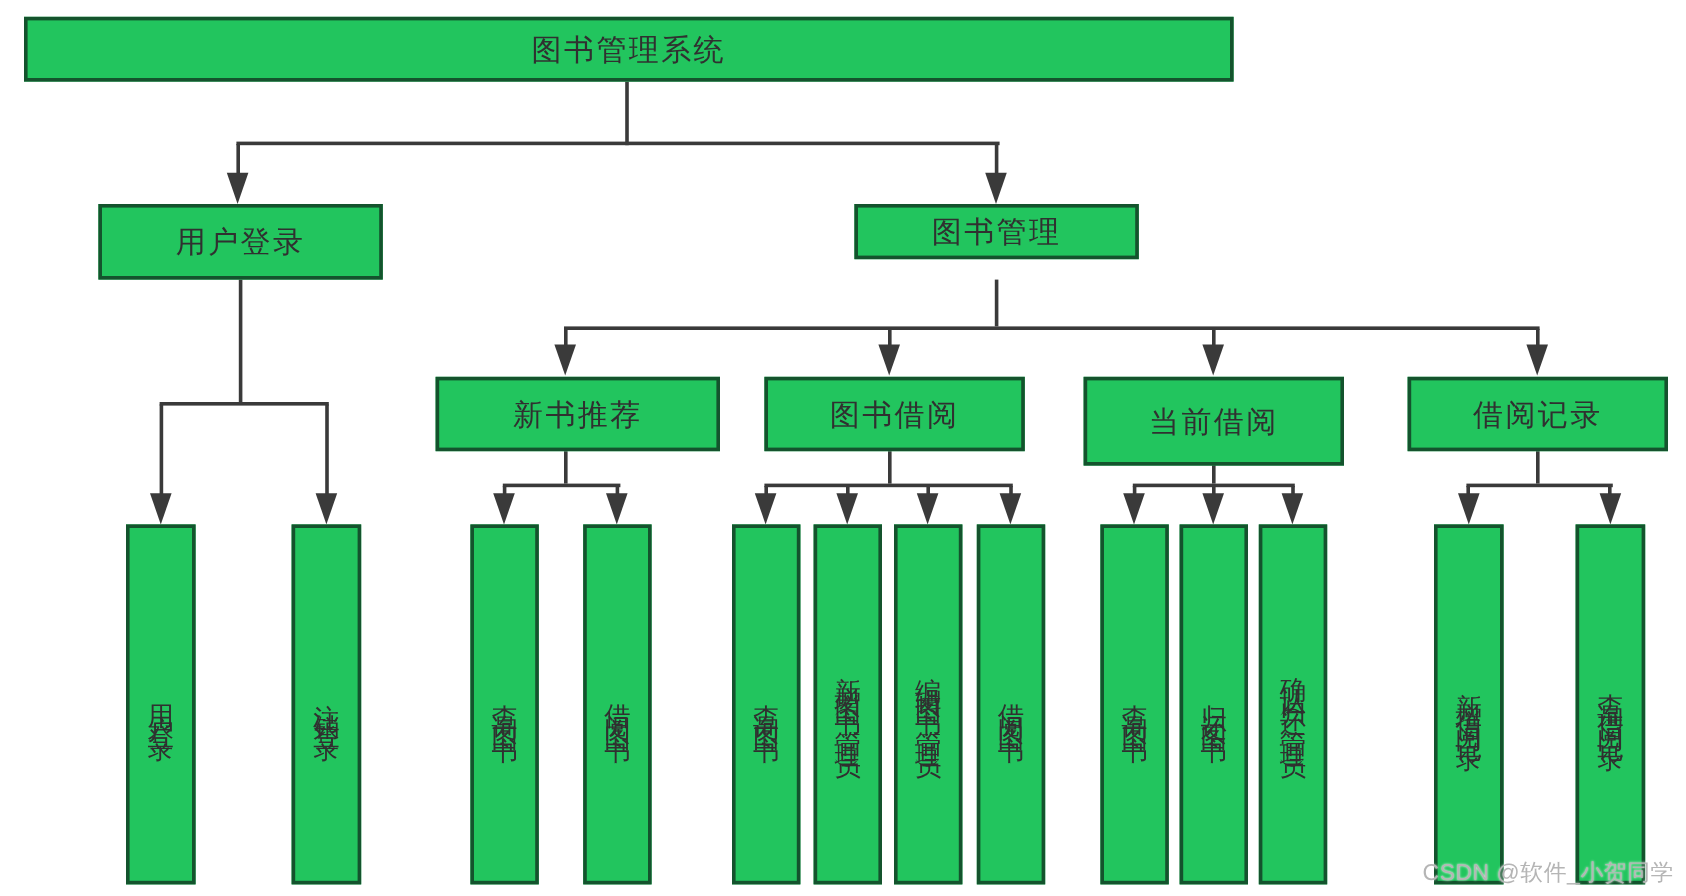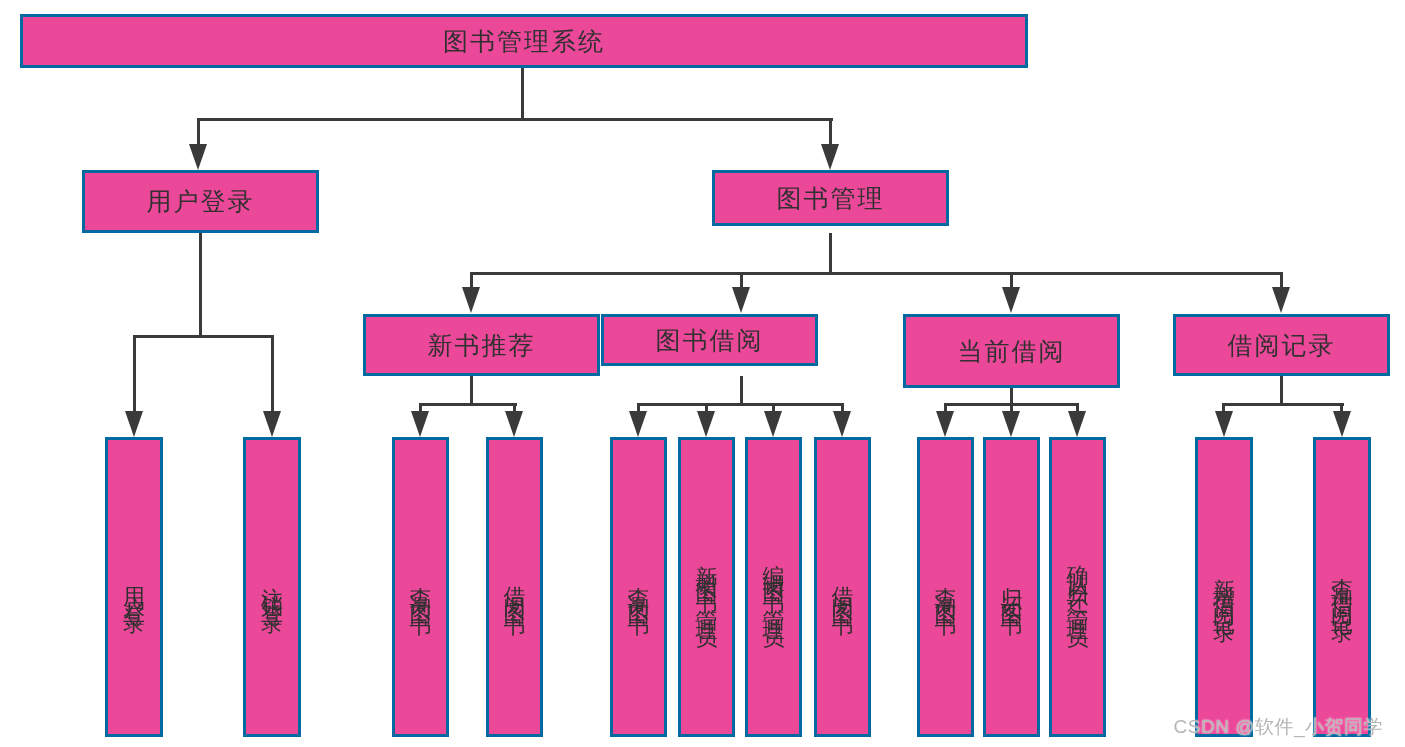--- a/index.html
+++ b/index.html
@@ -4,26 +4,26 @@
 <style>
   html,body{margin:0;padding:0;background:#ffffff;}
   .canvas{
     position:relative;width:1405px;height:747px;background:#ffffff;
     font-family:"Liberation Sans",sans-serif;overflow:hidden;
   }
   .ln{position:absolute;background:#3a3a3a;}
   .ar{position:absolute;width:0;height:0;
       border-left:9px solid transparent;border-right:9px solid transparent;
       border-top:26px solid #3a3a3a;}
-  .bx{position:absolute;box-sizing:border-box;background:#ec4899;
-      border:3px solid #0369a1;display:flex;align-items:center;justify-content:center;
+  .bx{position:absolute;box-sizing:border-box;background:#22c55e;
+      border:3px solid #14532d;display:flex;align-items:center;justify-content:center;
       color:#303030;font-size:25px;letter-spacing:2px;white-space:nowrap;}
   .v{writing-mode:vertical-rl;text-orientation:mixed;
      font-size:22px;letter-spacing:9px;line-height:1;white-space:nowrap;}
-  .wm{position:absolute;right:22px;bottom:7px;color:#b5b5b5;font-size:19px;
+  .wm{position:absolute;right:10px;bottom:7px;color:#b5b5b5;font-size:19px;
       letter-spacing:.5px;z-index:5;text-shadow:0 0 2px #ffffff;}
 </style>
 </head>
 <body>
 
 <div class="canvas">
 
   <div class="ln" style="left:521px;top:68px;width:3px;height:53px"></div>
   <div class="ln" style="left:197px;top:118px;width:636px;height:3px"></div>
   <div class="ln" style="left:197px;top:120px;width:3px;height:27px"></div>
@@ -79,24 +79,24 @@
   <div class="ar" style="left:833px;top:411px"></div>
   <div class="ar" style="left:936px;top:411px"></div>
   <div class="ar" style="left:1002px;top:411px"></div>
   <div class="ar" style="left:1068px;top:411px"></div>
   <div class="ar" style="left:1215px;top:411px"></div>
   <div class="ar" style="left:1333px;top:411px"></div>
 
   <div class="bx" style="left:20px;top:14px;width:1008px;height:54px">图书管理系统</div>
 
   <div class="bx" style="left:82px;top:170px;width:237px;height:63px">用户登录</div>
-  <div class="bx" style="left:712px;top:170px;width:237px;height:56px">图书管理</div>
+  <div class="bx" style="left:712px;top:170px;width:237px;height:46px">图书管理</div>
 
   <div class="bx" style="left:363px;top:314px;width:237px;height:62px">新书推荐</div>
-  <div class="bx" style="left:601px;top:314px;width:217px;height:52px">图书借阅</div>
+  <div class="bx" style="left:637px;top:314px;width:217px;height:62px">图书借阅</div>
   <div class="bx" style="left:903px;top:314px;width:217px;height:74px">当前借阅</div>
   <div class="bx" style="left:1173px;top:314px;width:217px;height:62px">借阅记录</div>
 
   <div class="bx v" style="left:105px;top:437px;width:58px;height:300px">用户登录</div>
   <div class="bx v" style="left:243px;top:437px;width:58px;height:300px">注销登录</div>
 
   <div class="bx v" style="left:392px;top:437px;width:57px;height:300px">查询图书</div>
   <div class="bx v" style="left:486px;top:437px;width:57px;height:300px">借阅图书</div>
 
   <div class="bx v" style="left:610px;top:437px;width:57px;height:300px">查询图书</div>

